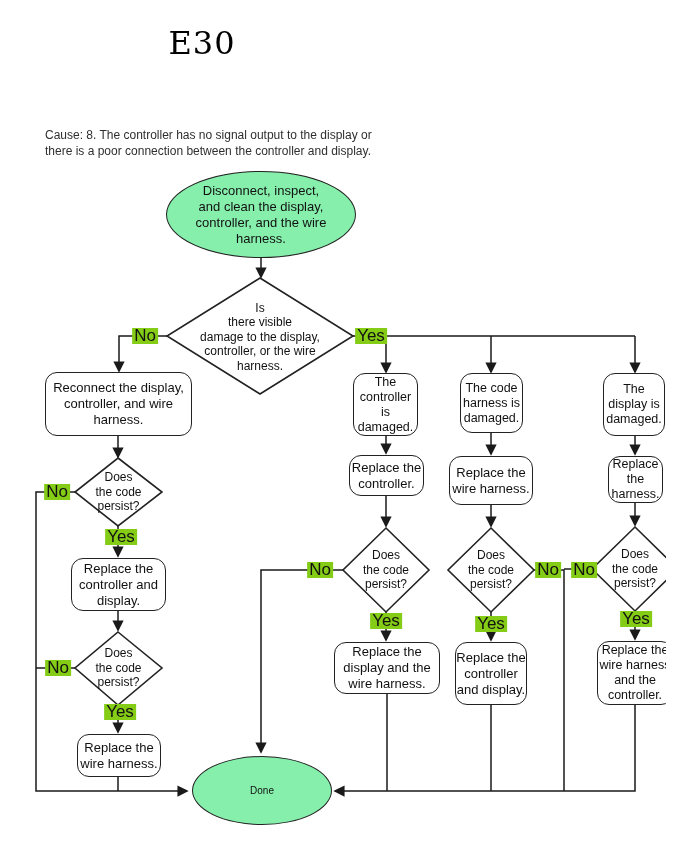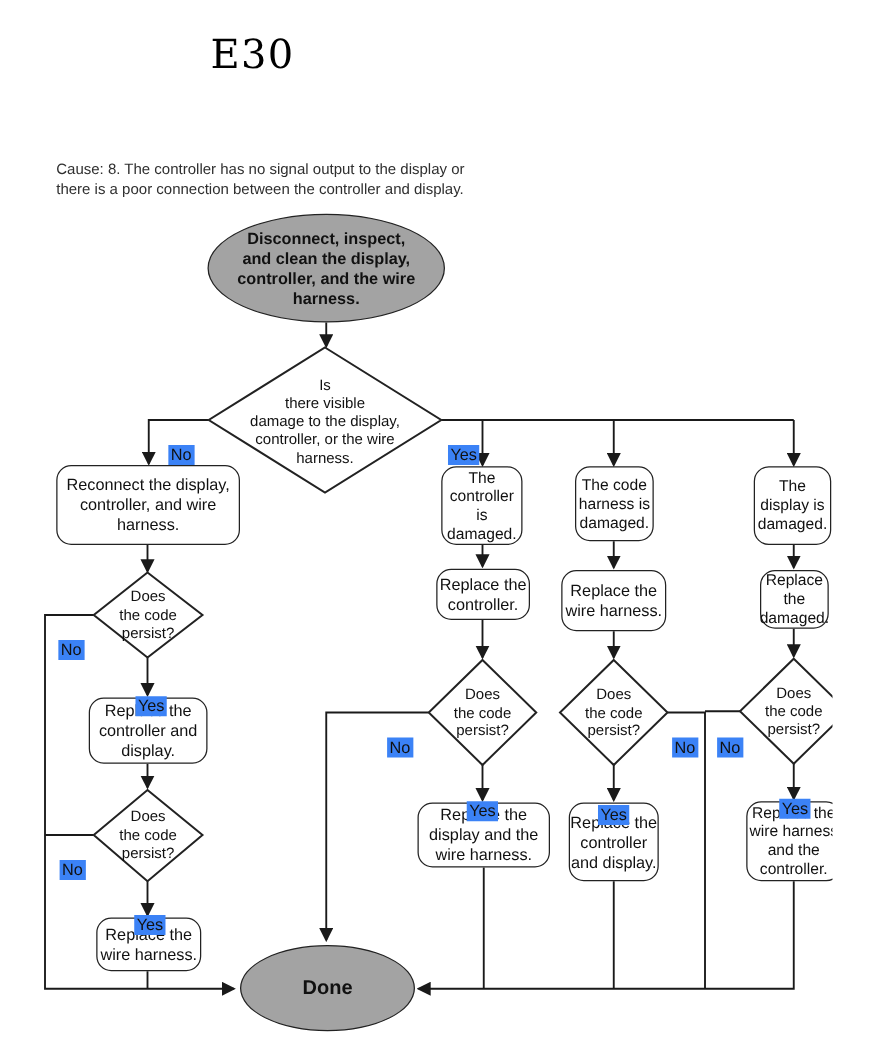--- a/index.html
+++ b/index.html
@@ -17,26 +17,26 @@
     font-size:12px;line-height:15.5px;color:#2f2f2f;white-space:pre-line;
   }
   svg.wires{position:absolute;left:0;top:0;z-index:1;}
   .node{
     position:absolute;z-index:2;box-sizing:border-box;
     display:flex;align-items:center;justify-content:center;
     text-align:center;white-space:pre-line;
     font-size:13px;line-height:16px;color:#111;
   }
   .box{border:1.6px solid #222;border-radius:12px;background:#fff;text-align:center;}
-  .oval{border:1.6px solid #222;border-radius:50%;background:#a3a3a3;font-weight:bold;}
+  .oval{border:1.6px solid #222;border-radius:50%;background:#86efac;}
   .dtext{z-index:2;font-size:12px;line-height:14.5px;}
   .sm{font-size:12.5px;line-height:15px;}
   .elabel{
     position:absolute;z-index:3;transform:translateX(-50%);
-    background:#3b82f6;padding:0 2px;font-size:13px;line-height:16px;color:#111;margin-top:28px;
+    background:#84cc16;padding:0 2px;font-size:17px;line-height:16px;color:#111;
   }
 </style>
 </head>
 <body>
 
 <div class="canvas">
 
   <div class="title">
     <div>E30</div>
   </div>
@@ -157,32 +157,32 @@
   <div class="node box" style="left:455px;top:642px;width:72px;height:63px">Replace the
 controller
 and display.</div>
 
   <div class="node box sm" style="left:603px;top:373px;width:62px;height:63px">The
 display is
 damaged.</div>
 
   <div class="node box sm" style="left:608px;top:456px;width:55px;height:47px">Replace
 the
-damaged.</div>
+harness.</div>
 
   <div class="node dtext" style="left:592px;top:548px;width:86px;height:42px">Does
 the code
 persist?</div>
 
   <div class="node box sm" style="left:597px;top:641px;width:76px;height:64px">Replace the
 wire harness
 and the
 controller.</div>
 
-  <div class="node oval" style="left:192px;top:756px;width:140px;height:69px;font-size:16px">Done</div>
+  <div class="node oval" style="left:192px;top:756px;width:140px;height:69px;font-size:10px">Done</div>
 
   <span class="elabel" style="left:145px;top:328px">No</span>
   <span class="elabel" style="left:371px;top:328px">Yes</span>
   <span class="elabel" style="left:57px;top:484px">No</span>
   <span class="elabel" style="left:121px;top:529px">Yes</span>
   <span class="elabel" style="left:58px;top:660px">No</span>
   <span class="elabel" style="left:120px;top:704px">Yes</span>
   <span class="elabel" style="left:320px;top:562px">No</span>
   <span class="elabel" style="left:386px;top:613px">Yes</span>
   <span class="elabel" style="left:548px;top:562px">No</span>

